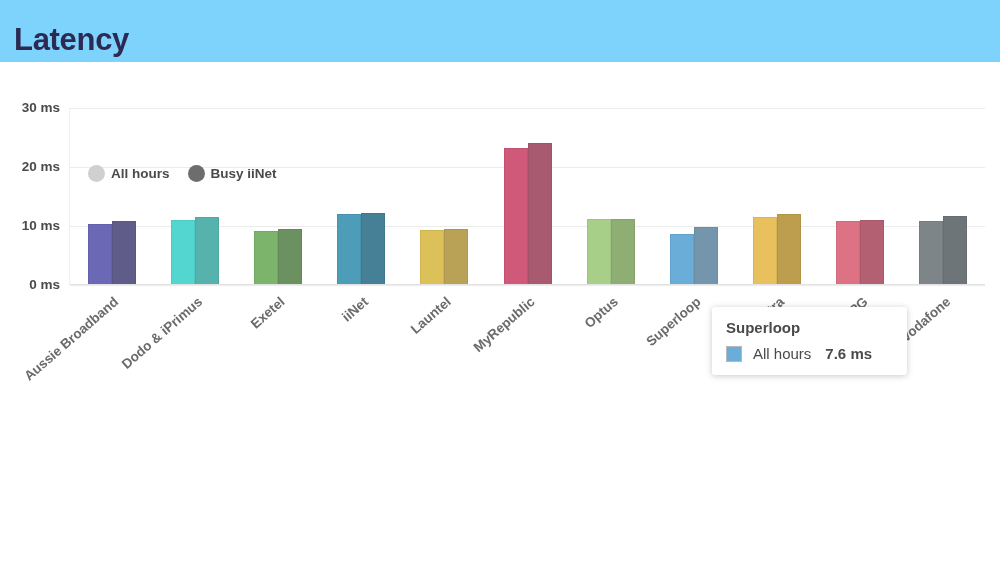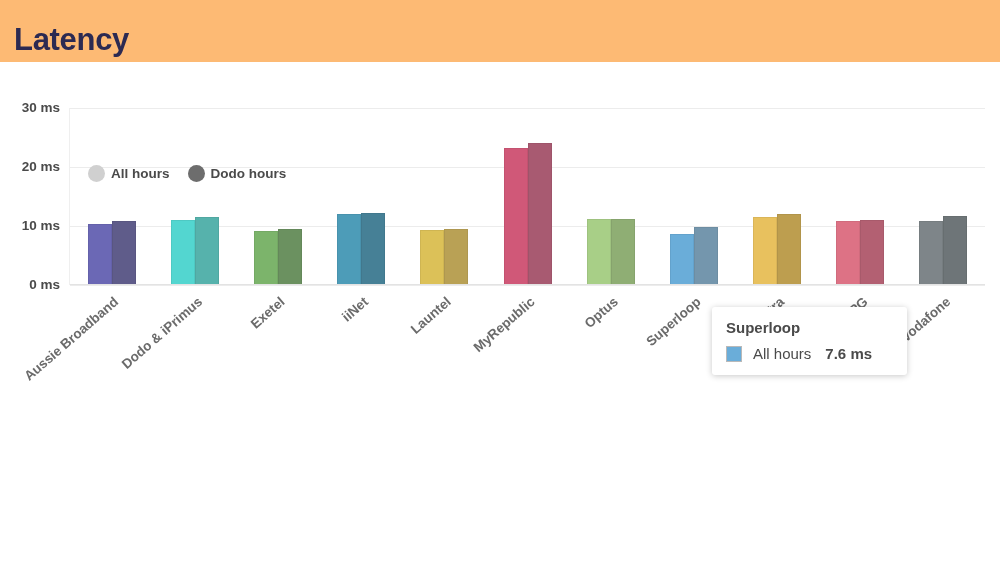--- a/index.html
+++ b/index.html
@@ -2,21 +2,21 @@
 <html><head>
 <meta charset="utf-8">
 <style>
   * { box-sizing: border-box; margin: 0; padding: 0; }
   html, body {
     width: 1000px; height: 563px;
     font-family: "Liberation Sans", sans-serif;
     background: #f8f9fa;
     overflow: hidden;
   }
-  #page { position: relative; width: 1000px; height: 563px; background: #fdba74; }
+  #page { position: relative; width: 1000px; height: 563px; background: #7dd3fc; }
 
   
   .card {
     position: absolute;
     left: 0; top: 62px;
     width: 1000px; height: 501px;
     background: #ffffff;
   }
 
   .chart-title {
@@ -220,21 +220,21 @@
       </div>
   </div>
 
   <div class="legend">
     <div class="legend-item">
       <span class="legend-dot" style="background:#d0d0d0"></span>
       <span class="legend-label">All hours</span>
     </div>
     <div class="legend-item">
       <span class="legend-dot" style="background:#6d6d6d"></span>
-      <span class="legend-label">Dodo hours</span>
+      <span class="legend-label">Busy iiNet</span>
     </div>
   </div>
 
   <div class="xlabels" id="xlabels">
       <div class="xlabel-cell">
         <div class="xlabel">Aussie Broadband</div>
       </div>
       <div class="xlabel-cell">
         <div class="xlabel">Dodo &amp; iPrimus</div>
       </div>

